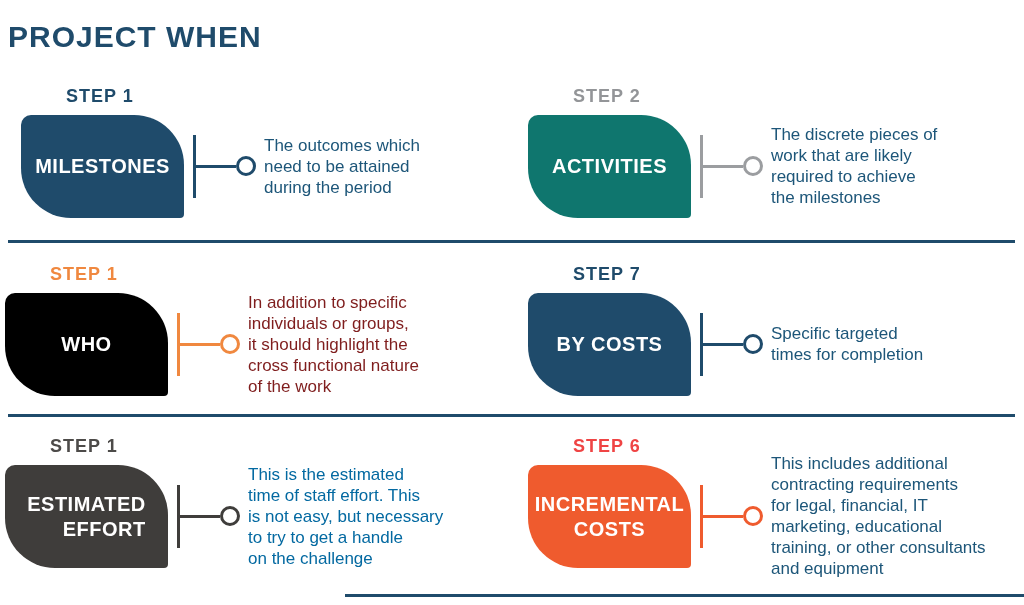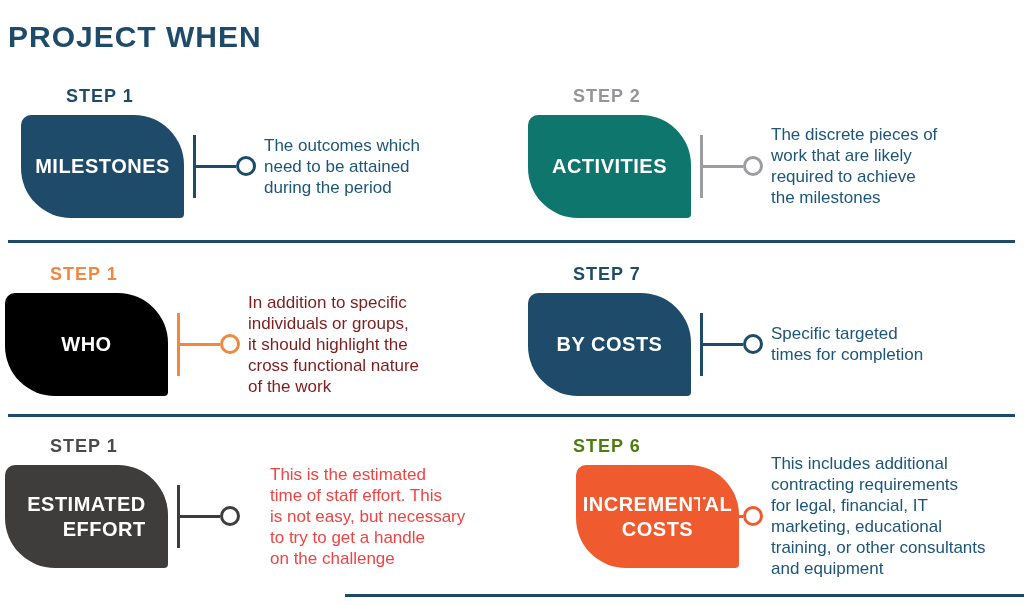--- a/index.html
+++ b/index.html
@@ -161,30 +161,30 @@
 times for completion</div>
   </div>
 
   <div class="step" id="step-5">
     <div class="step-label" style="color: rgb(77, 75, 73);">STEP 1</div>
     <div class="shape" style="background-color: rgb(63, 61, 59); text-align: right;">ESTIMATED
 EFFORT</div>
     <div class="vline" style="background-color: rgb(63, 61, 59);"></div>
     <div class="hline" style="background-color: rgb(63, 61, 59);"></div>
     <div class="circle" style="border-color: rgb(63, 61, 59);"></div>
-    <div class="desc" style="color: #ef4444; margin-left: 22px;">This is the estimated
+    <div class="desc" style="color: #0369a1;">This is the estimated
 time of staff effort. This
 is not easy, but necessary
 to try to get a handle
 on the challenge</div>
   </div>
 
   <div class="step" id="step-6">
-    <div class="step-label" style="color: #4d7c0f;">STEP 6</div>
-    <div class="shape" style="background-color: rgb(239, 91, 46); margin-left: 48px;">INCREMENTAL
+    <div class="step-label" style="color: #ef4444;">STEP 6</div>
+    <div class="shape" style="background-color: rgb(239, 91, 46);">INCREMENTAL
 COSTS</div>
     <div class="vline" style="background-color: rgb(239, 91, 46);"></div>
     <div class="hline" style="background-color: rgb(239, 91, 46);"></div>
     <div class="circle" style="border-color: rgb(239, 91, 46);"></div>
     <div class="desc" style="color: rgb(29, 86, 121);">This includes additional
 contracting requirements
 for legal, financial, IT
 marketing, educational
 training, or other consultants
 and equipment</div>

